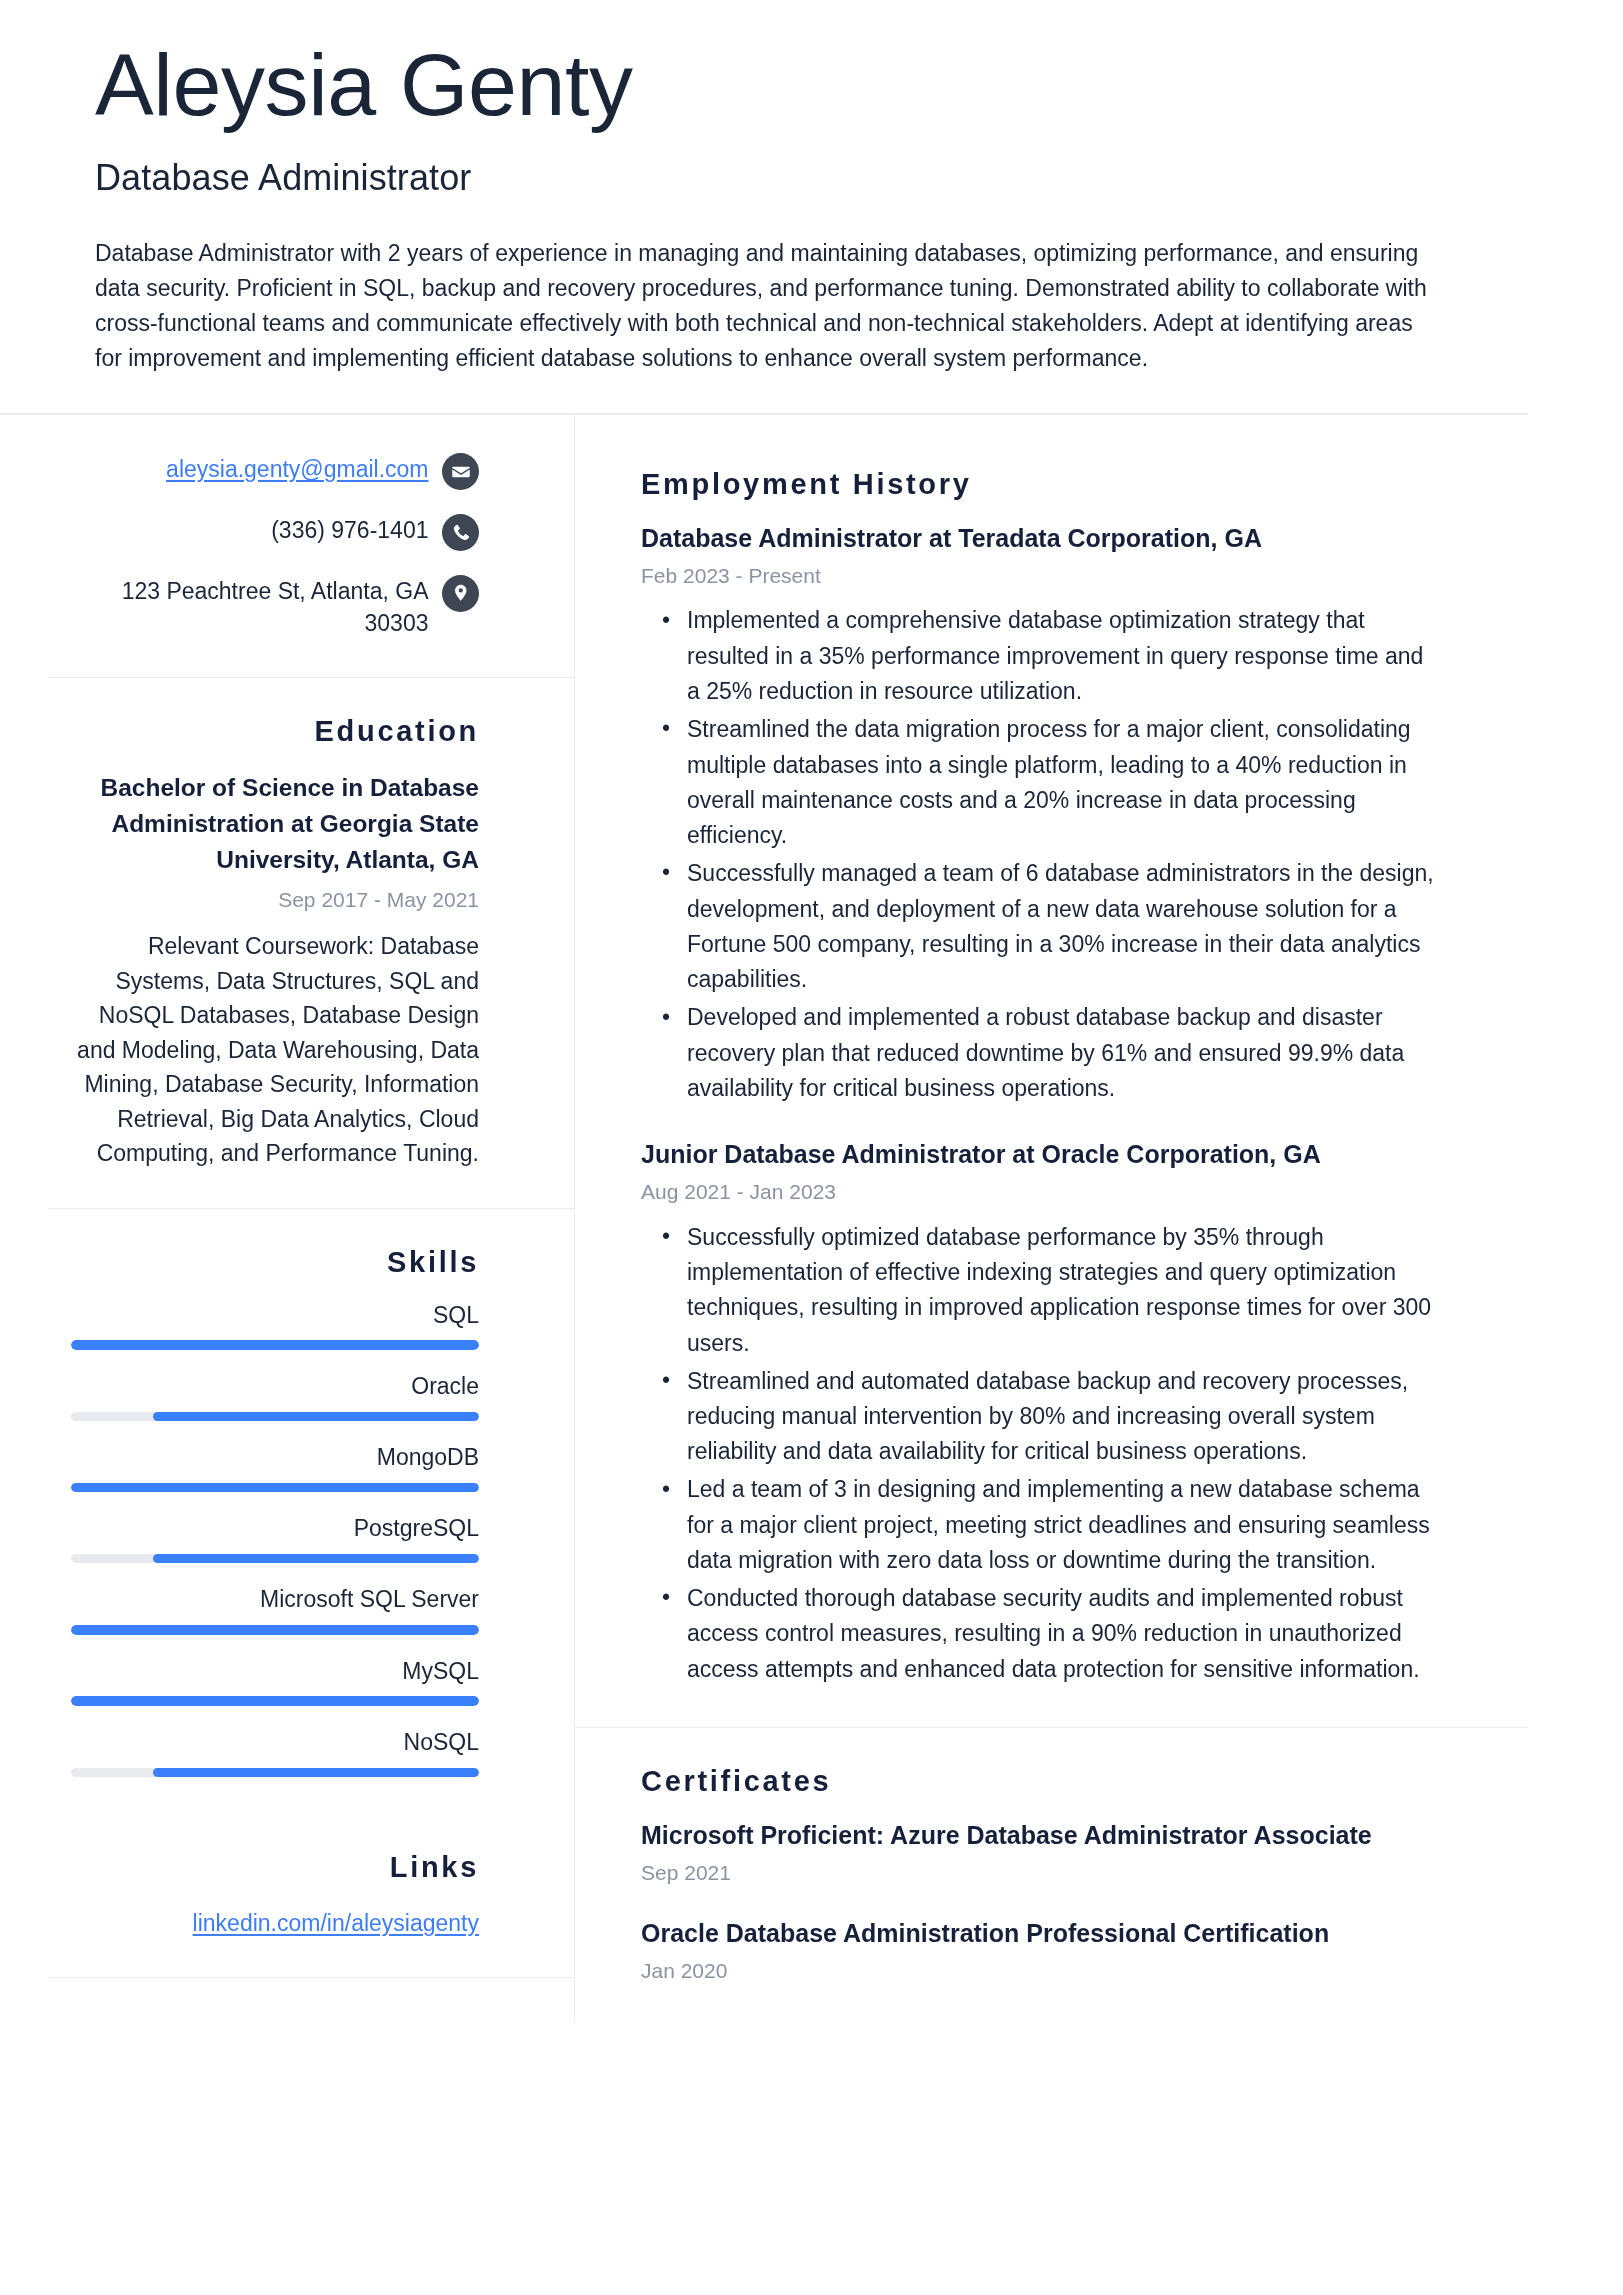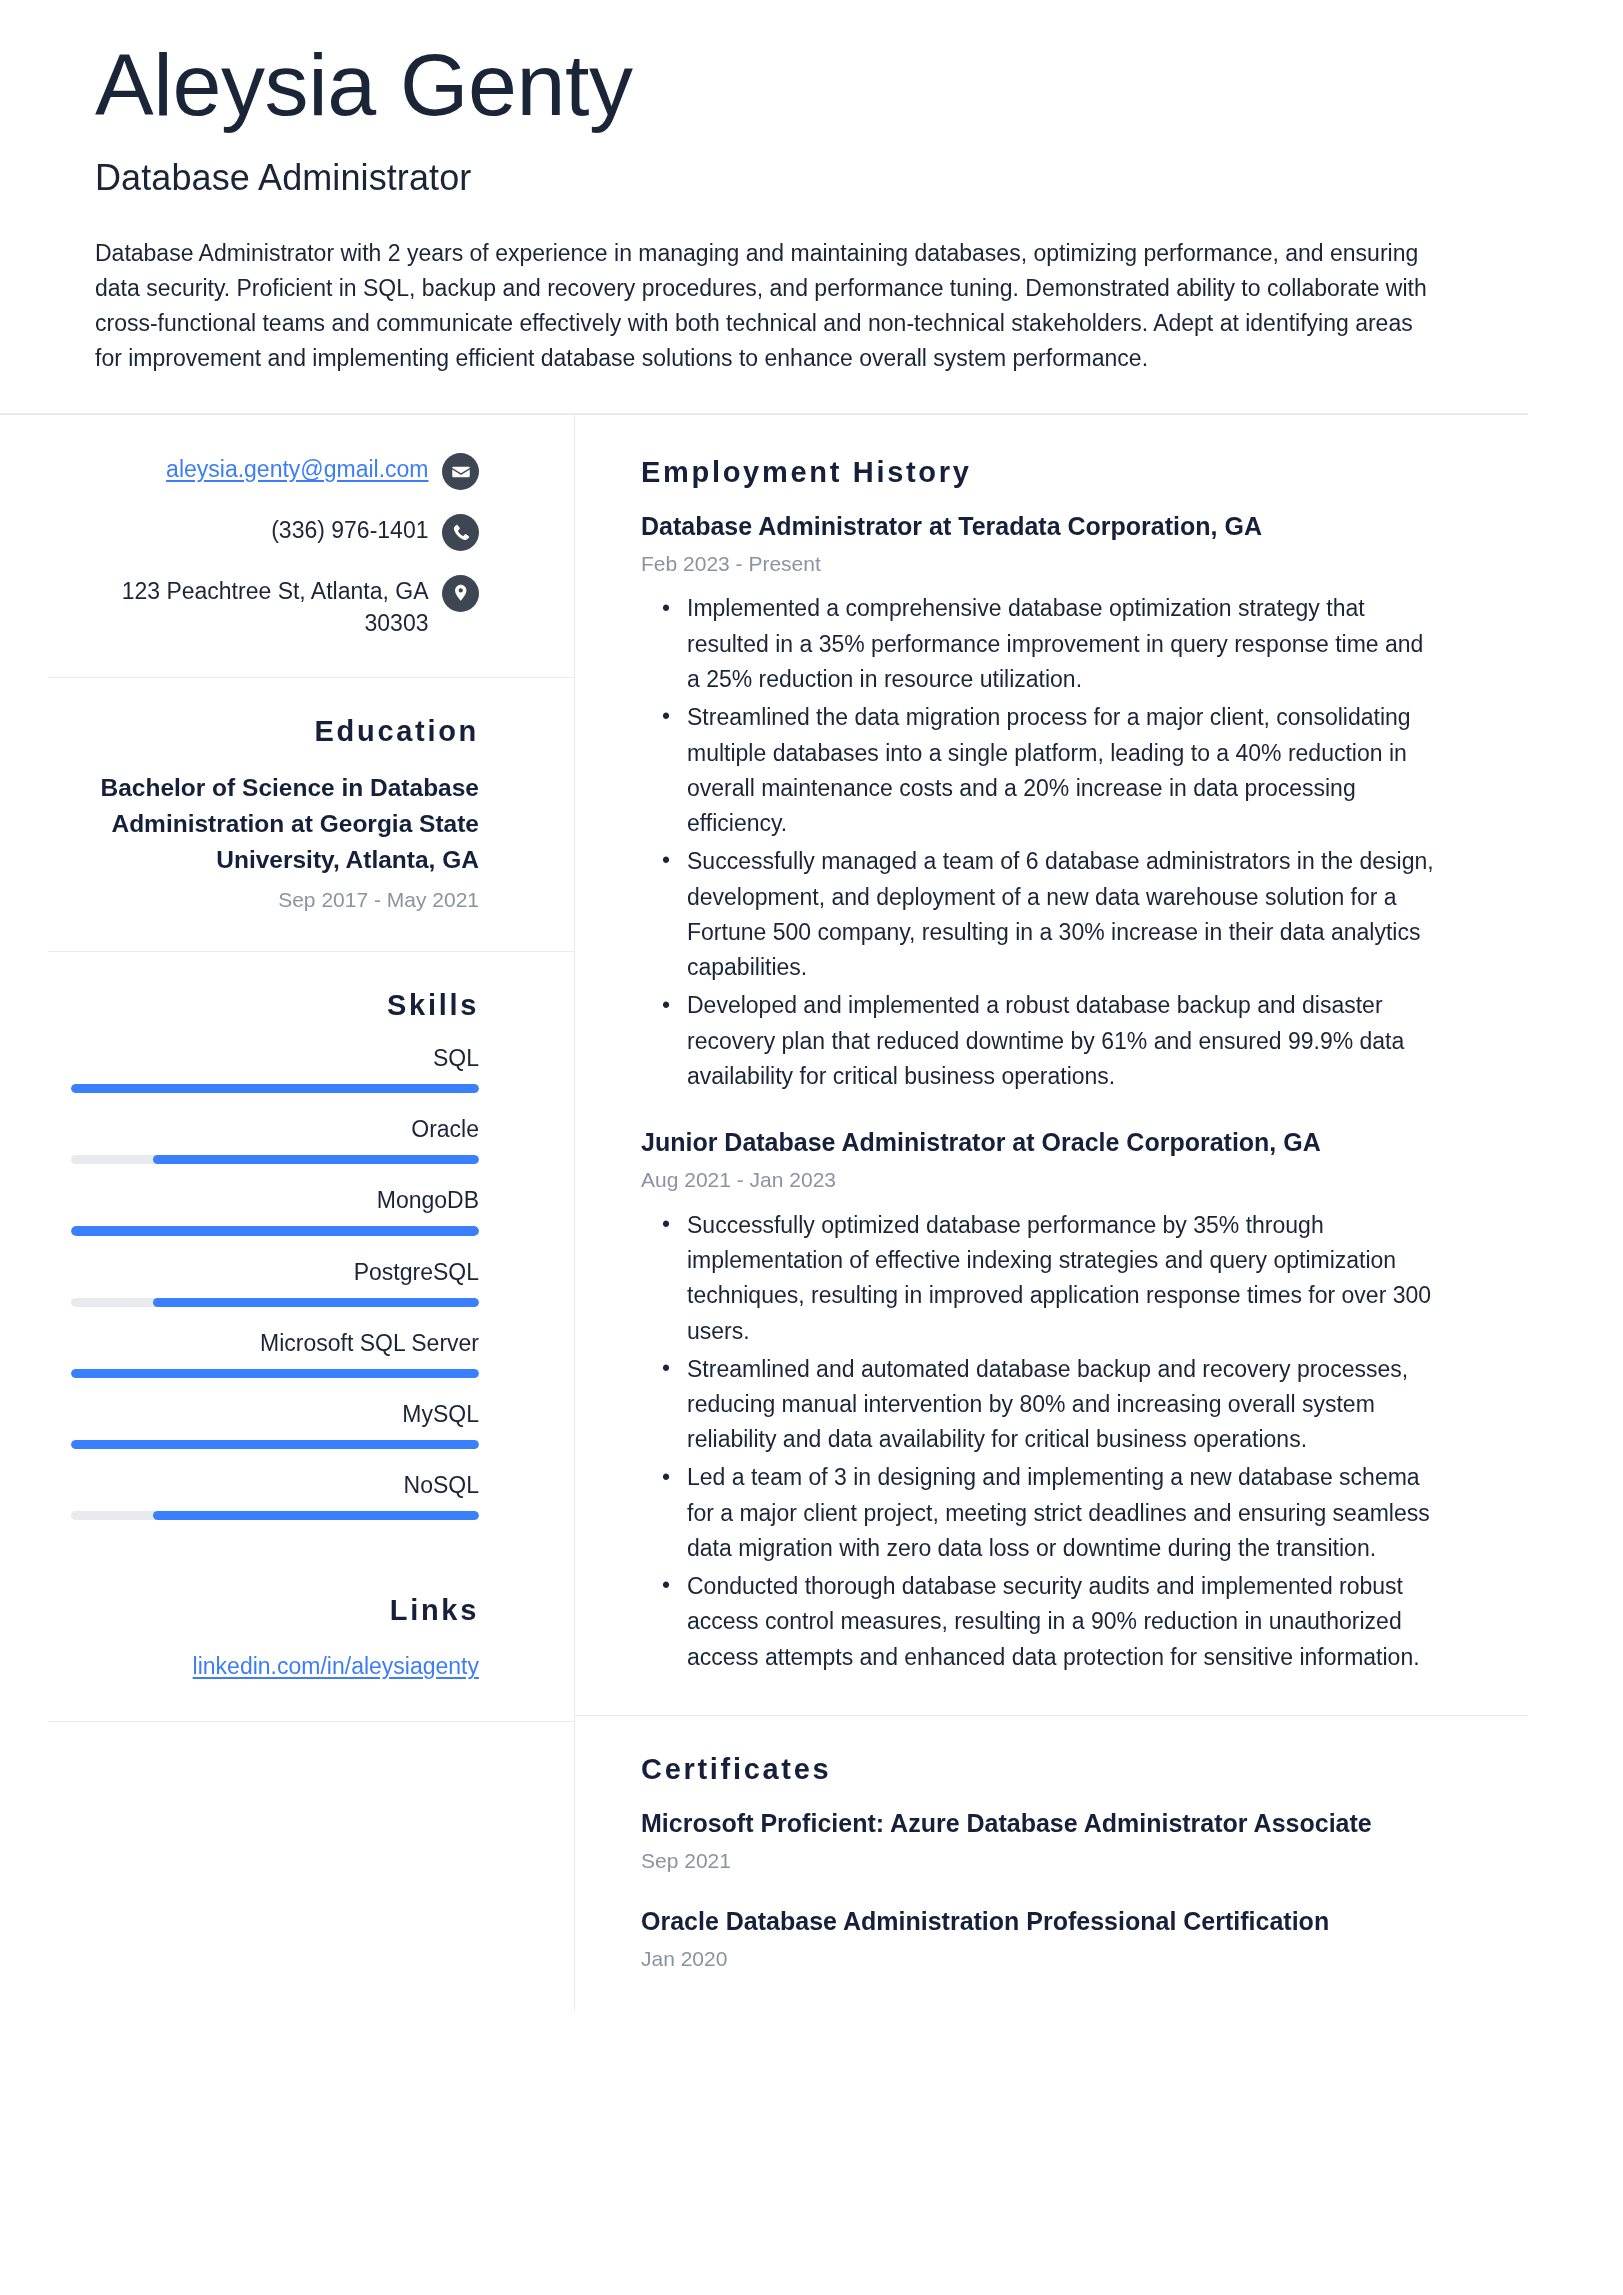--- a/index.html
+++ b/index.html
@@ -66,21 +66,21 @@
   }
 
   .col-left {
     width: 575px;
     flex: 0 0 575px;
     border-right: 1.7px solid #e9ebee;
   }
 
   .col-right {
     flex: 1 1 auto;
-    padding: 4px 0 0 0;
+    padding: 16px 0 0 0;
   }
 
   
   .lblock {
     padding: 37px 95px 37px 23px;
     text-align: right;
     border-bottom: 1.7px solid #e9ebee;
     margin-left: 48px;
   }
   .lblock.no-border { border-bottom: none; }
@@ -295,20 +295,21 @@
           </span>
         </div>
 
       </div>
 
       <div class="lblock">
         <div class="sec-head">Education</div>
         <div>
           <div class="edu-degree">Bachelor of Science in Database Administration at Georgia State University, Atlanta, GA</div>
           <div class="edu-date">Sep 2017 - May 2021</div>
+          <div class="edu-desc">Relevant Coursework: Database Systems, Data Structures, SQL and NoSQL Databases, Database Design and Modeling, Data Warehousing, Data Mining, Database Security, Information Retrieval, Big Data Analytics, Cloud Computing, and Performance Tuning.</div>
         </div>
       </div>
 
       <div class="lblock no-border">
         <div class="sec-head">Skills</div>
         <div id="skills-list">
             <div class="skill">
               <div class="skill-name">SQL</div>
               <div class="skill-track">
                 <div class="skill-fill" style="width: 100%; background: rgb(58, 127, 251);"></div>

